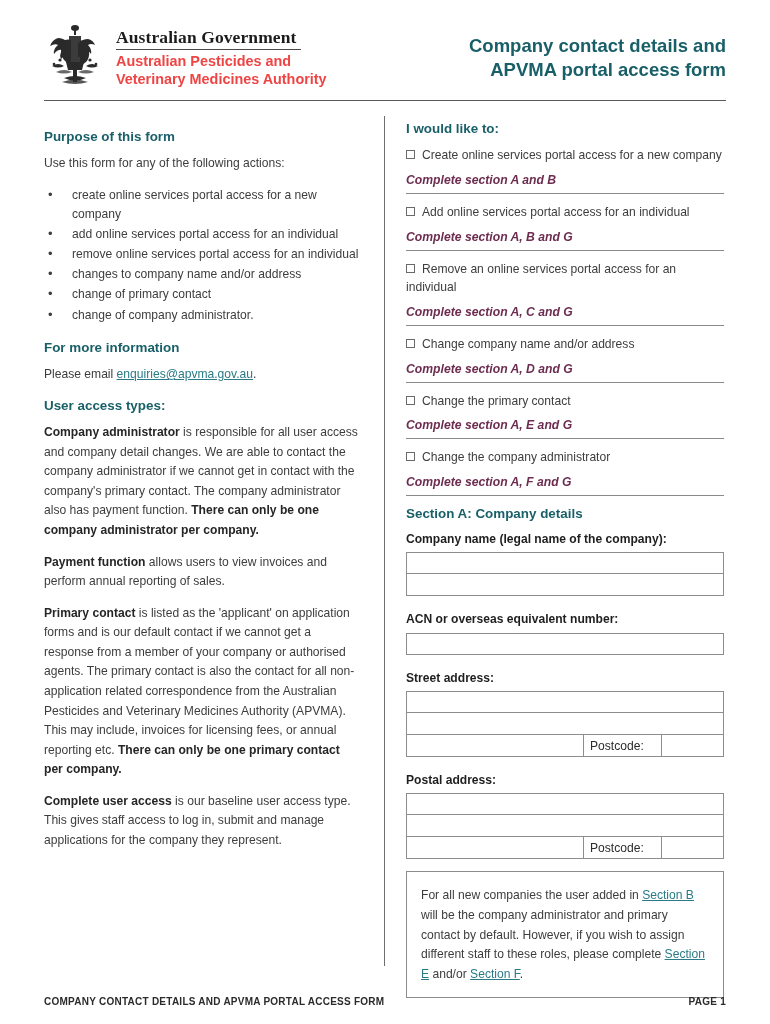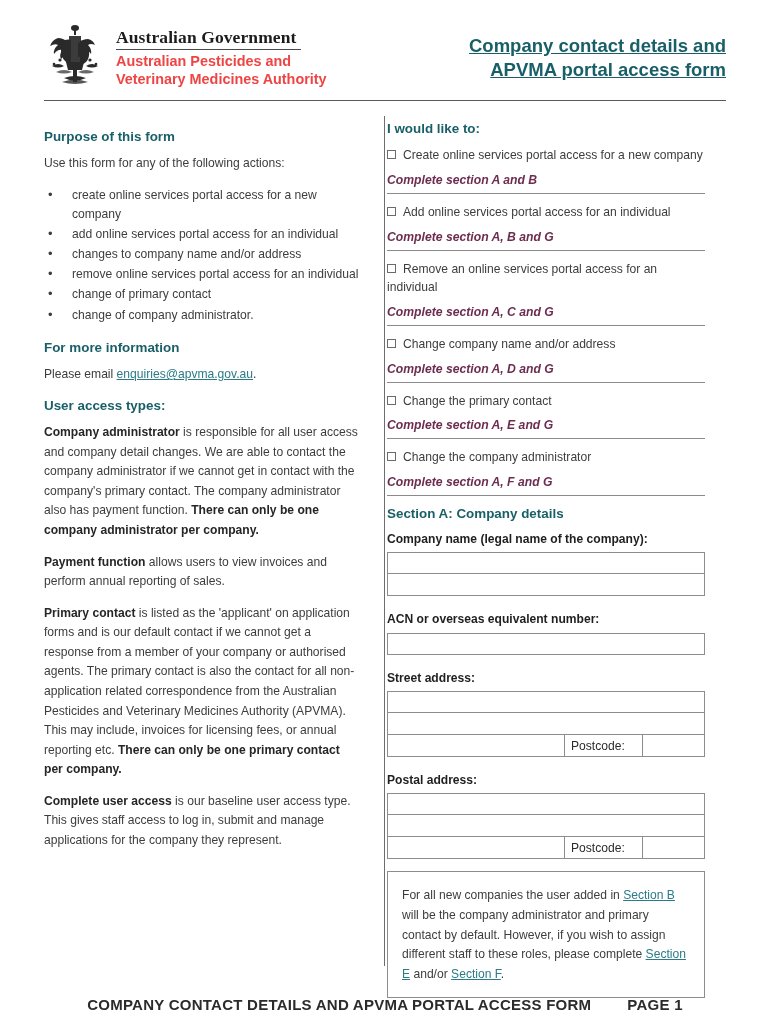--- a/index.html
+++ b/index.html
@@ -53,21 +53,20 @@
     line-height: 1.22;
   }
   .doc-title {
     text-align: right;
     color: #185f68;
     font-weight: bold;
     font-size: 18.5px;
     line-height: 1.28;
     padding-top: 12px;
     max-width: 300px;
-    text-decoration: underline;
   }
 
   .header-rule {
     position: absolute;
     left: 44px; top: 100px;
     width: 682px; height: 1px;
     background: #5a5a5a;
   }
 
   
@@ -78,21 +77,21 @@
     background: #6e6e6e;
   }
 
   .left-col {
     position: absolute;
     left: 44px; top: 128px;
     width: 316px;
   }
   .right-col {
     position: absolute;
-    left: 387px; top: 120px;
+    left: 406px; top: 120px;
     width: 318px;
   }
 
   
   h2.sec-head {
     color: #185f68;
     font-size: 13.4px;
     font-weight: bold;
     margin: 0 0 9px 0;
     line-height: 1.3;
@@ -208,23 +207,23 @@
     line-height: 1.62;
     color: #3d3d3d;
   }
 
   
   .footer {
     position: absolute;
     left: 44px; top: 996px;
     width: 682px;
     display: flex;
-    justify-content: center;
+    justify-content: space-between;
     gap: 36px;
-    font-size: 15px;
+    font-size: 10px;
     font-weight: bold;
     letter-spacing: .25px;
     color: #2b2b2b;
   }
 </style>
 </head>
 <body>
 
 <div class="page">
 
@@ -273,22 +272,22 @@
   <div class="col-divider"></div>
 
   <div class="left-col">
 
     <h2 class="sec-head">Purpose of this form</h2>
     <p class="body">Use this form for any of the following actions:</p>
 
     <ul class="bullets">
       <li>create online services portal access for a new company</li>
       <li>add online services portal access for an individual</li>
+      <li>remove online services portal access for an individual</li>
       <li>changes to company name and/or address</li>
-      <li>remove online services portal access for an individual</li>
       <li>change of primary contact</li>
       <li>change of company administrator.</li>
     </ul>
 
     <h2 class="sec-head">For more information</h2>
     <p class="body"><span>Please email </span><a class="tlink" href="#">enquiries@apvma.gov.au</a><span>.</span></p>
 
     <h2 class="sec-head">User access types:</h2>
 
     <p class="body"><b>Company administrator</b><span> is responsible for all user access and company detail changes. We are able to contact the company administrator if we cannot get in contact with the company's primary contact. The company administrator also has payment function. </span><b>There can only be one company administrator per company.</b></p>

